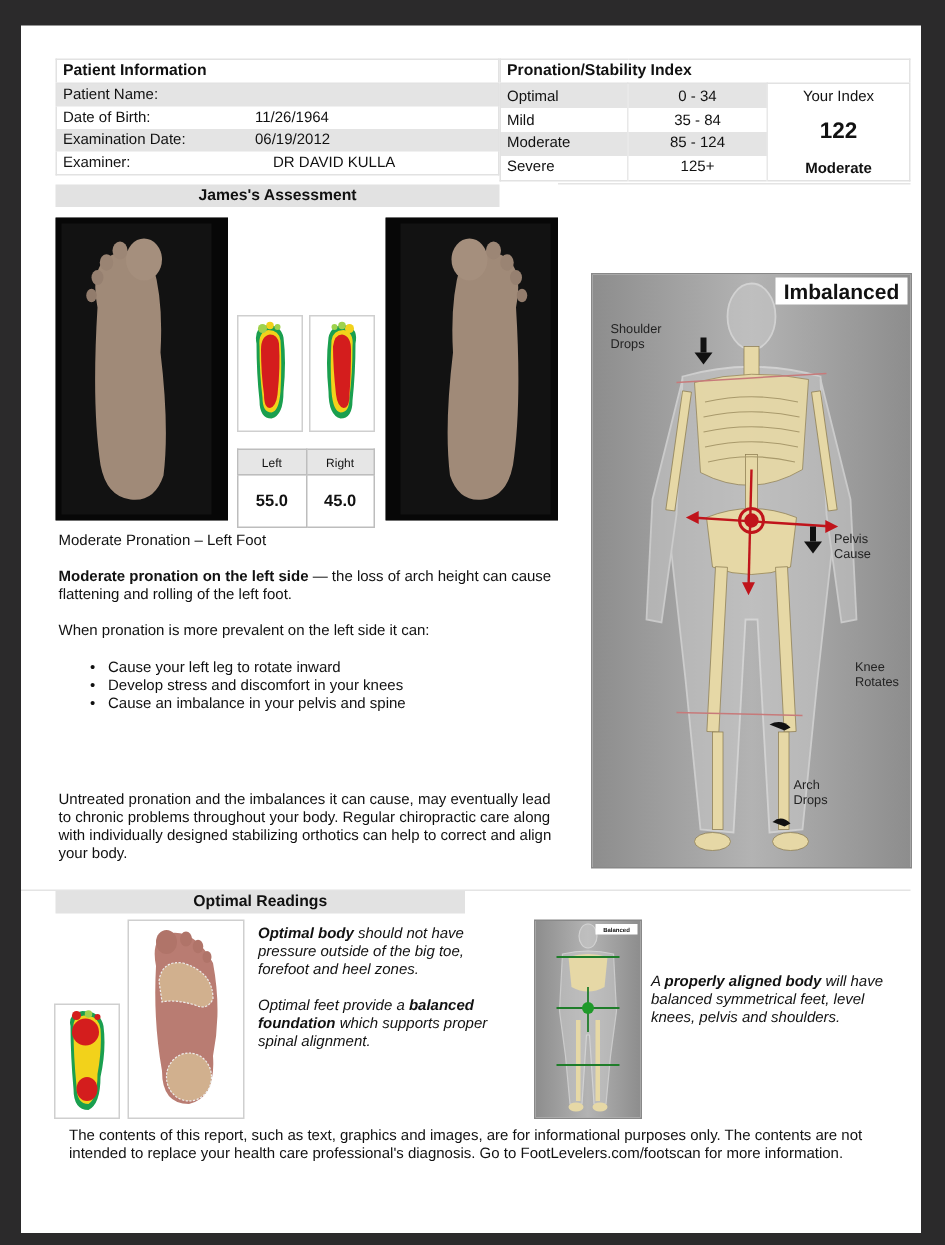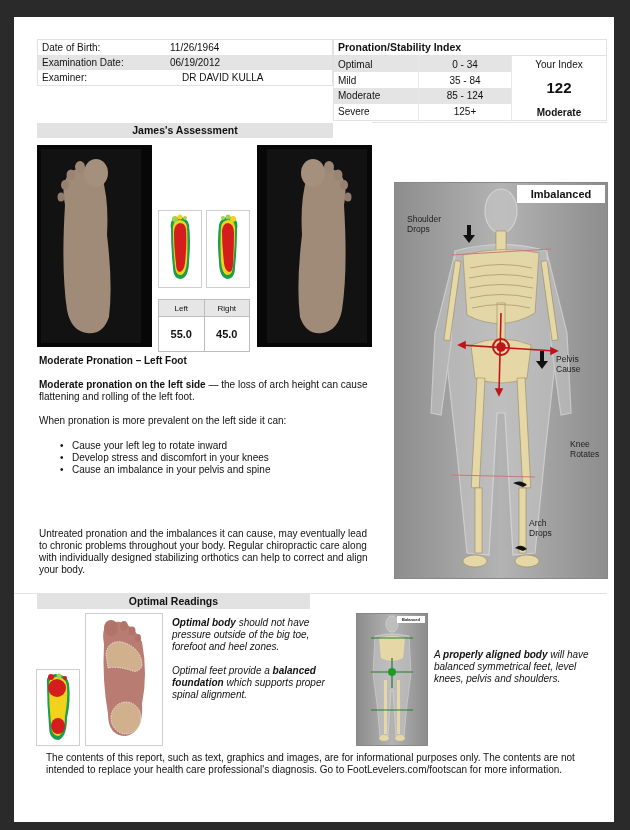--- a/index.html
+++ b/index.html
@@ -67,20 +67,27 @@
 
   .footer-text { position: absolute; left: 32px; top: 735px; width: 550px; font-size: 10px; line-height: 12px; }
 </style>
 </head>
 <body>
 
 <div class="page">
 
   <table class="info-table">
     <tbody>
+        <tr class="hdr">
+          <td colspan="2">Patient Information</td>
+        </tr>
+    <tr class="shade">
+          <td>Patient Name:</td>
+          <td class="val"></td>
+        </tr>
     <tr>
           <td>Date of Birth:</td>
           <td class="val">11/26/1964</td>
         </tr>
     <tr class="shade">
           <td>Examination Date:</td>
           <td class="val">06/19/2012</td>
         </tr>
     <tr>
           <td>Examiner:</td>
@@ -175,21 +182,21 @@
       <rect x="10" y="4" width="100" height="194" fill="#121212"></rect>
       <path d="M87 60 Q93 30 75 24 Q57 18 50 32 Q43 55 45 90 Q39 140 43 172 Q49 190 65 188 Q81 186 85 165 Q91 125 87 60 Z" fill="#a08a78"></path>
       <ellipse cx="56" cy="28" rx="12" ry="14" fill="#a58f7d"></ellipse>
       <ellipse cx="72" cy="22" rx="5" ry="6" fill="#9c8675"></ellipse>
       <ellipse cx="81" cy="30" rx="4.5" ry="5.5" fill="#9a8473"></ellipse>
       <ellipse cx="87" cy="40" rx="4" ry="5" fill="#968070"></ellipse>
       <ellipse cx="91" cy="52" rx="3.5" ry="4.5" fill="#927c6c"></ellipse>
     </svg>
   </div>
 
-  <div class="text-block" style="left:25px; top:338px; width:340px; font-weight:bold;">Moderate Pronation – Left Foot</div>
+  <div class="text-block" style="left:25px; top:338px; width:340px; font-weight:normal;">Moderate Pronation – Left Foot</div>
 
   <div class="text-block" style="left:25px; top:362px; width:330px;">
     <p><b>Moderate pronation on the left side</b><span> — the loss of arch height can cause flattening and rolling of the left foot.</span></p>
   </div>
 
   <div class="text-block" style="left:25px; top:398px; width:340px;">When pronation is more prevalent on the left side it can:</div>
 
   <ul class="bullets text-block" style="left:25px; top:423px; width:320px;">
     <li>Cause your left leg to rotate inward</li>
     <li>Develop stress and discomfort in your knees</li>
@@ -245,21 +252,21 @@
 
       <g fill="#111">
         <rect x="72" y="42" width="4" height="10"></rect>
           <polygon points="68,52 80,52 74,60"></polygon>
         <rect x="145" y="168" width="4" height="10"></rect>
           <polygon points="141,178 153,178 147,186"></polygon>
         <path d="M118 300 Q126 296 132 302 L128 304 Z"></path>
         <path d="M120 365 Q126 360 132 366 L128 368 Z"></path>
       </g>
     </svg>
-    <div class="fig-tag" style="right:2px; top:2px; width:88px; height:18px; line-height:18px; font-size:11px;">Imbalanced</div>
+    <div class="fig-tag" style="right:2px; top:2px; width:88px; height:18px; line-height:18px; font-size:14px;">Imbalanced</div>
     <div class="fig-label" style="left:12px; top:32px;">
         <div>Shoulder</div>
         <div>Drops</div>
       </div>
     <div class="fig-label" style="left:161px; top:144px;margin-top:28px;">
         <div>Pelvis</div>
         <div>Cause</div>
       </div>
     <div class="fig-label" style="left:134px; top:257px;padding-left:41px;">
         <div>Knee</div>

